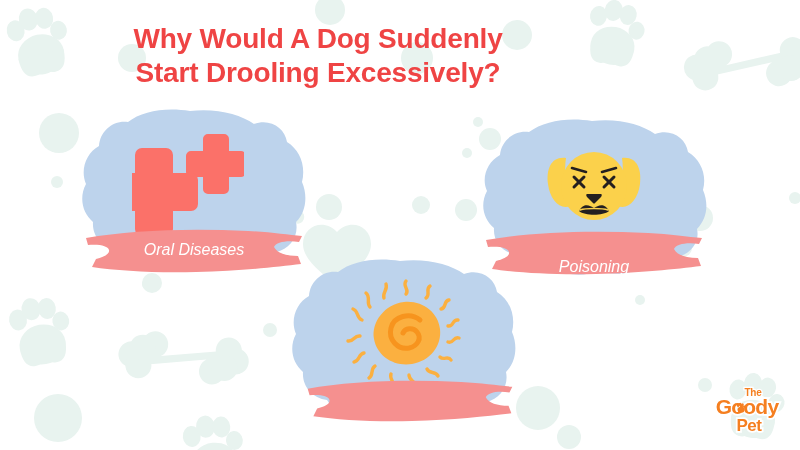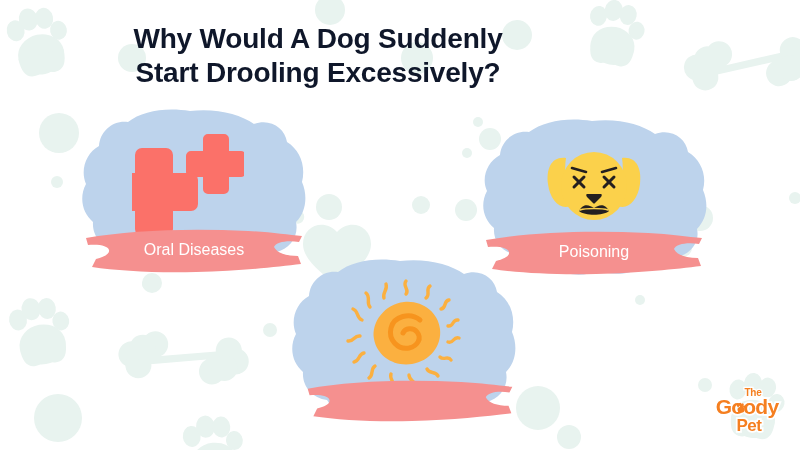--- a/index.html
+++ b/index.html
@@ -29,36 +29,37 @@
     height: 450px;
   }
 
   
   #title {
     position: absolute;
     top: 22px;
     left: 0;
     width: 636px;
     text-align: center;
-    color: #0f172a;
+    color: #ef4444;
     font-size: 28px;
     font-weight: bold;
     line-height: 1.22;
     letter-spacing: -0.2px;
     z-index: 10;
   }
   #title .line {
     display: block;
     white-space: nowrap;
   }
 
   
   .card {
     position: absolute;
     z-index: 6;
+    font-style: italic;
   }
   .card-blob {
     position: absolute;
     left: 0;
     top: 0;
   }
   .card-icon {
     position: absolute;
     z-index: 7;
   }
@@ -290,21 +291,21 @@
         L 219 16
         C 207 14 196 16 194 21
         C 197 27 206 30 218 30
         L 221 38
         C 196 41 160 45 116 46
         C 76 47 38 45 12 41
         L 16 33
         C 24 31 30 28 29 24
         C 28 20 20 18 8 19 Z"></path>
     </svg>
-    <div class="card-label" style="left:0; top:125px; width:232px;">
+    <div class="card-label" style="left:0; top:140px; width:232px;">
       <span>Poisoning</span>
     </div>
   </div>
 
   <div id="card-heat" class="card">
     <svg class="card-blob" width="232" height="168" viewBox="0 0 232 168" aria-hidden="true">
       <path fill="#bdd3ec" d="
         M 112 3
         C 138 0 162 6 176 16
         C 192 10 207 20 209 34

